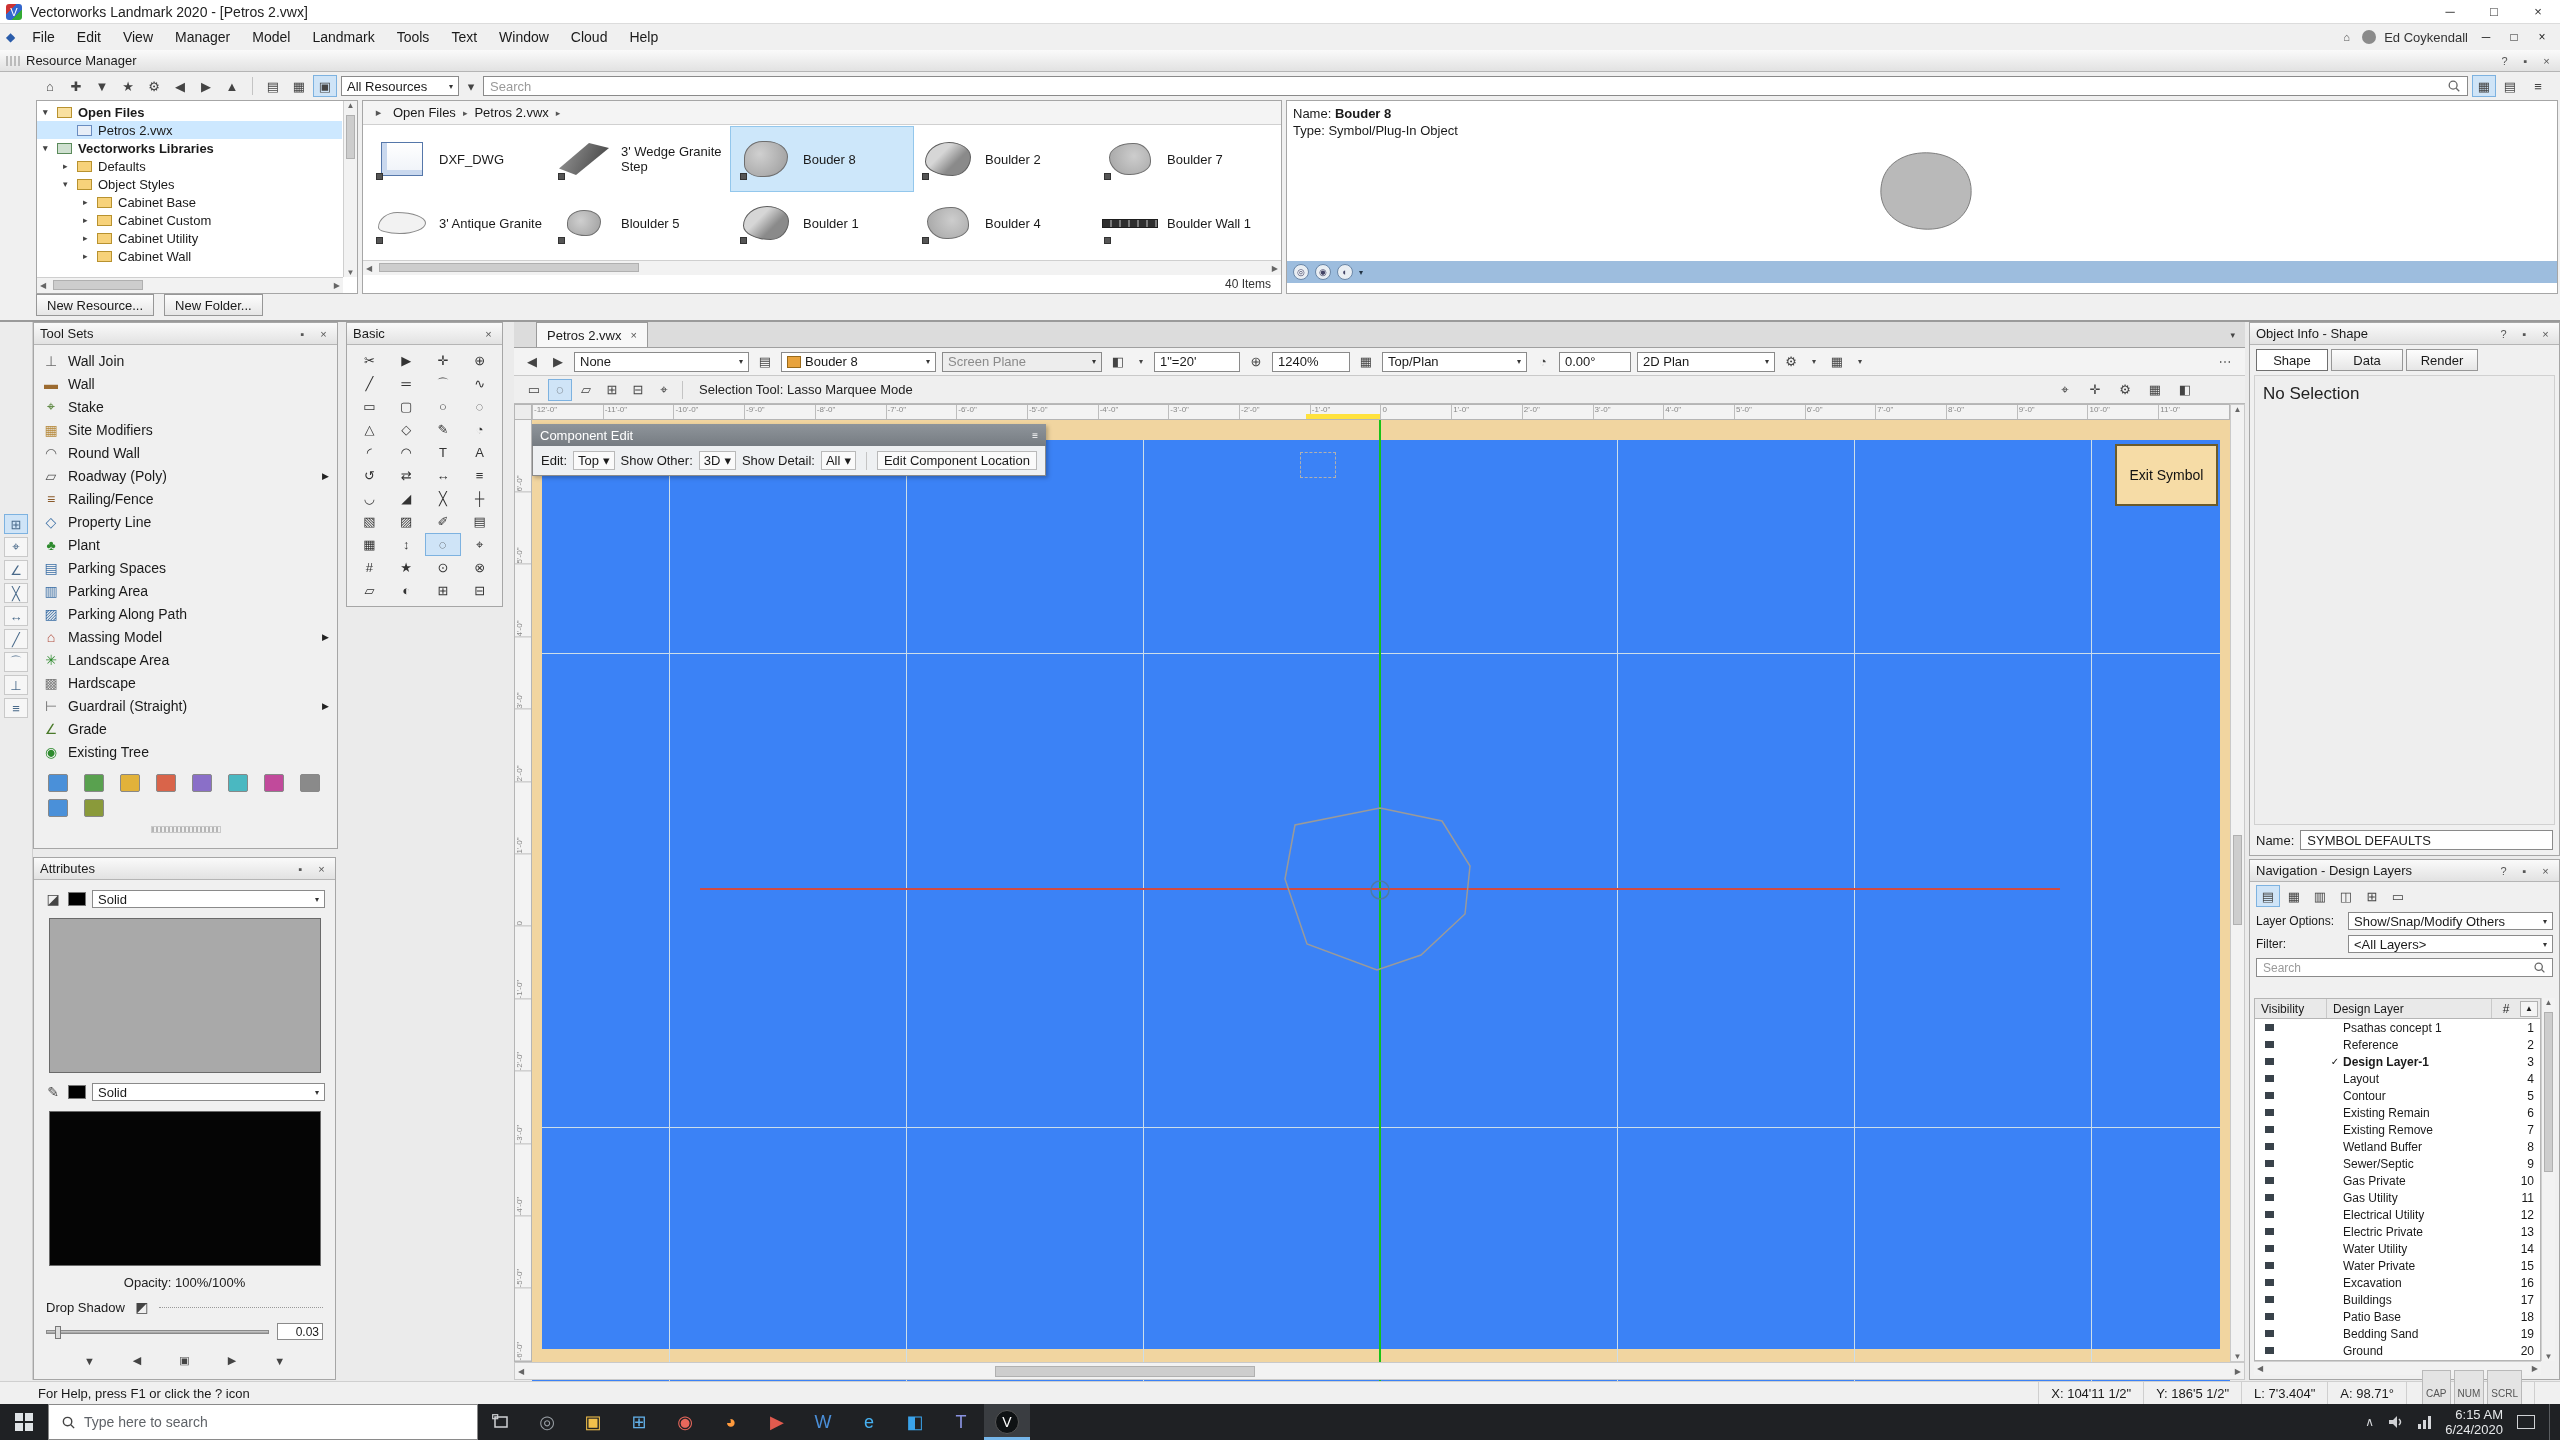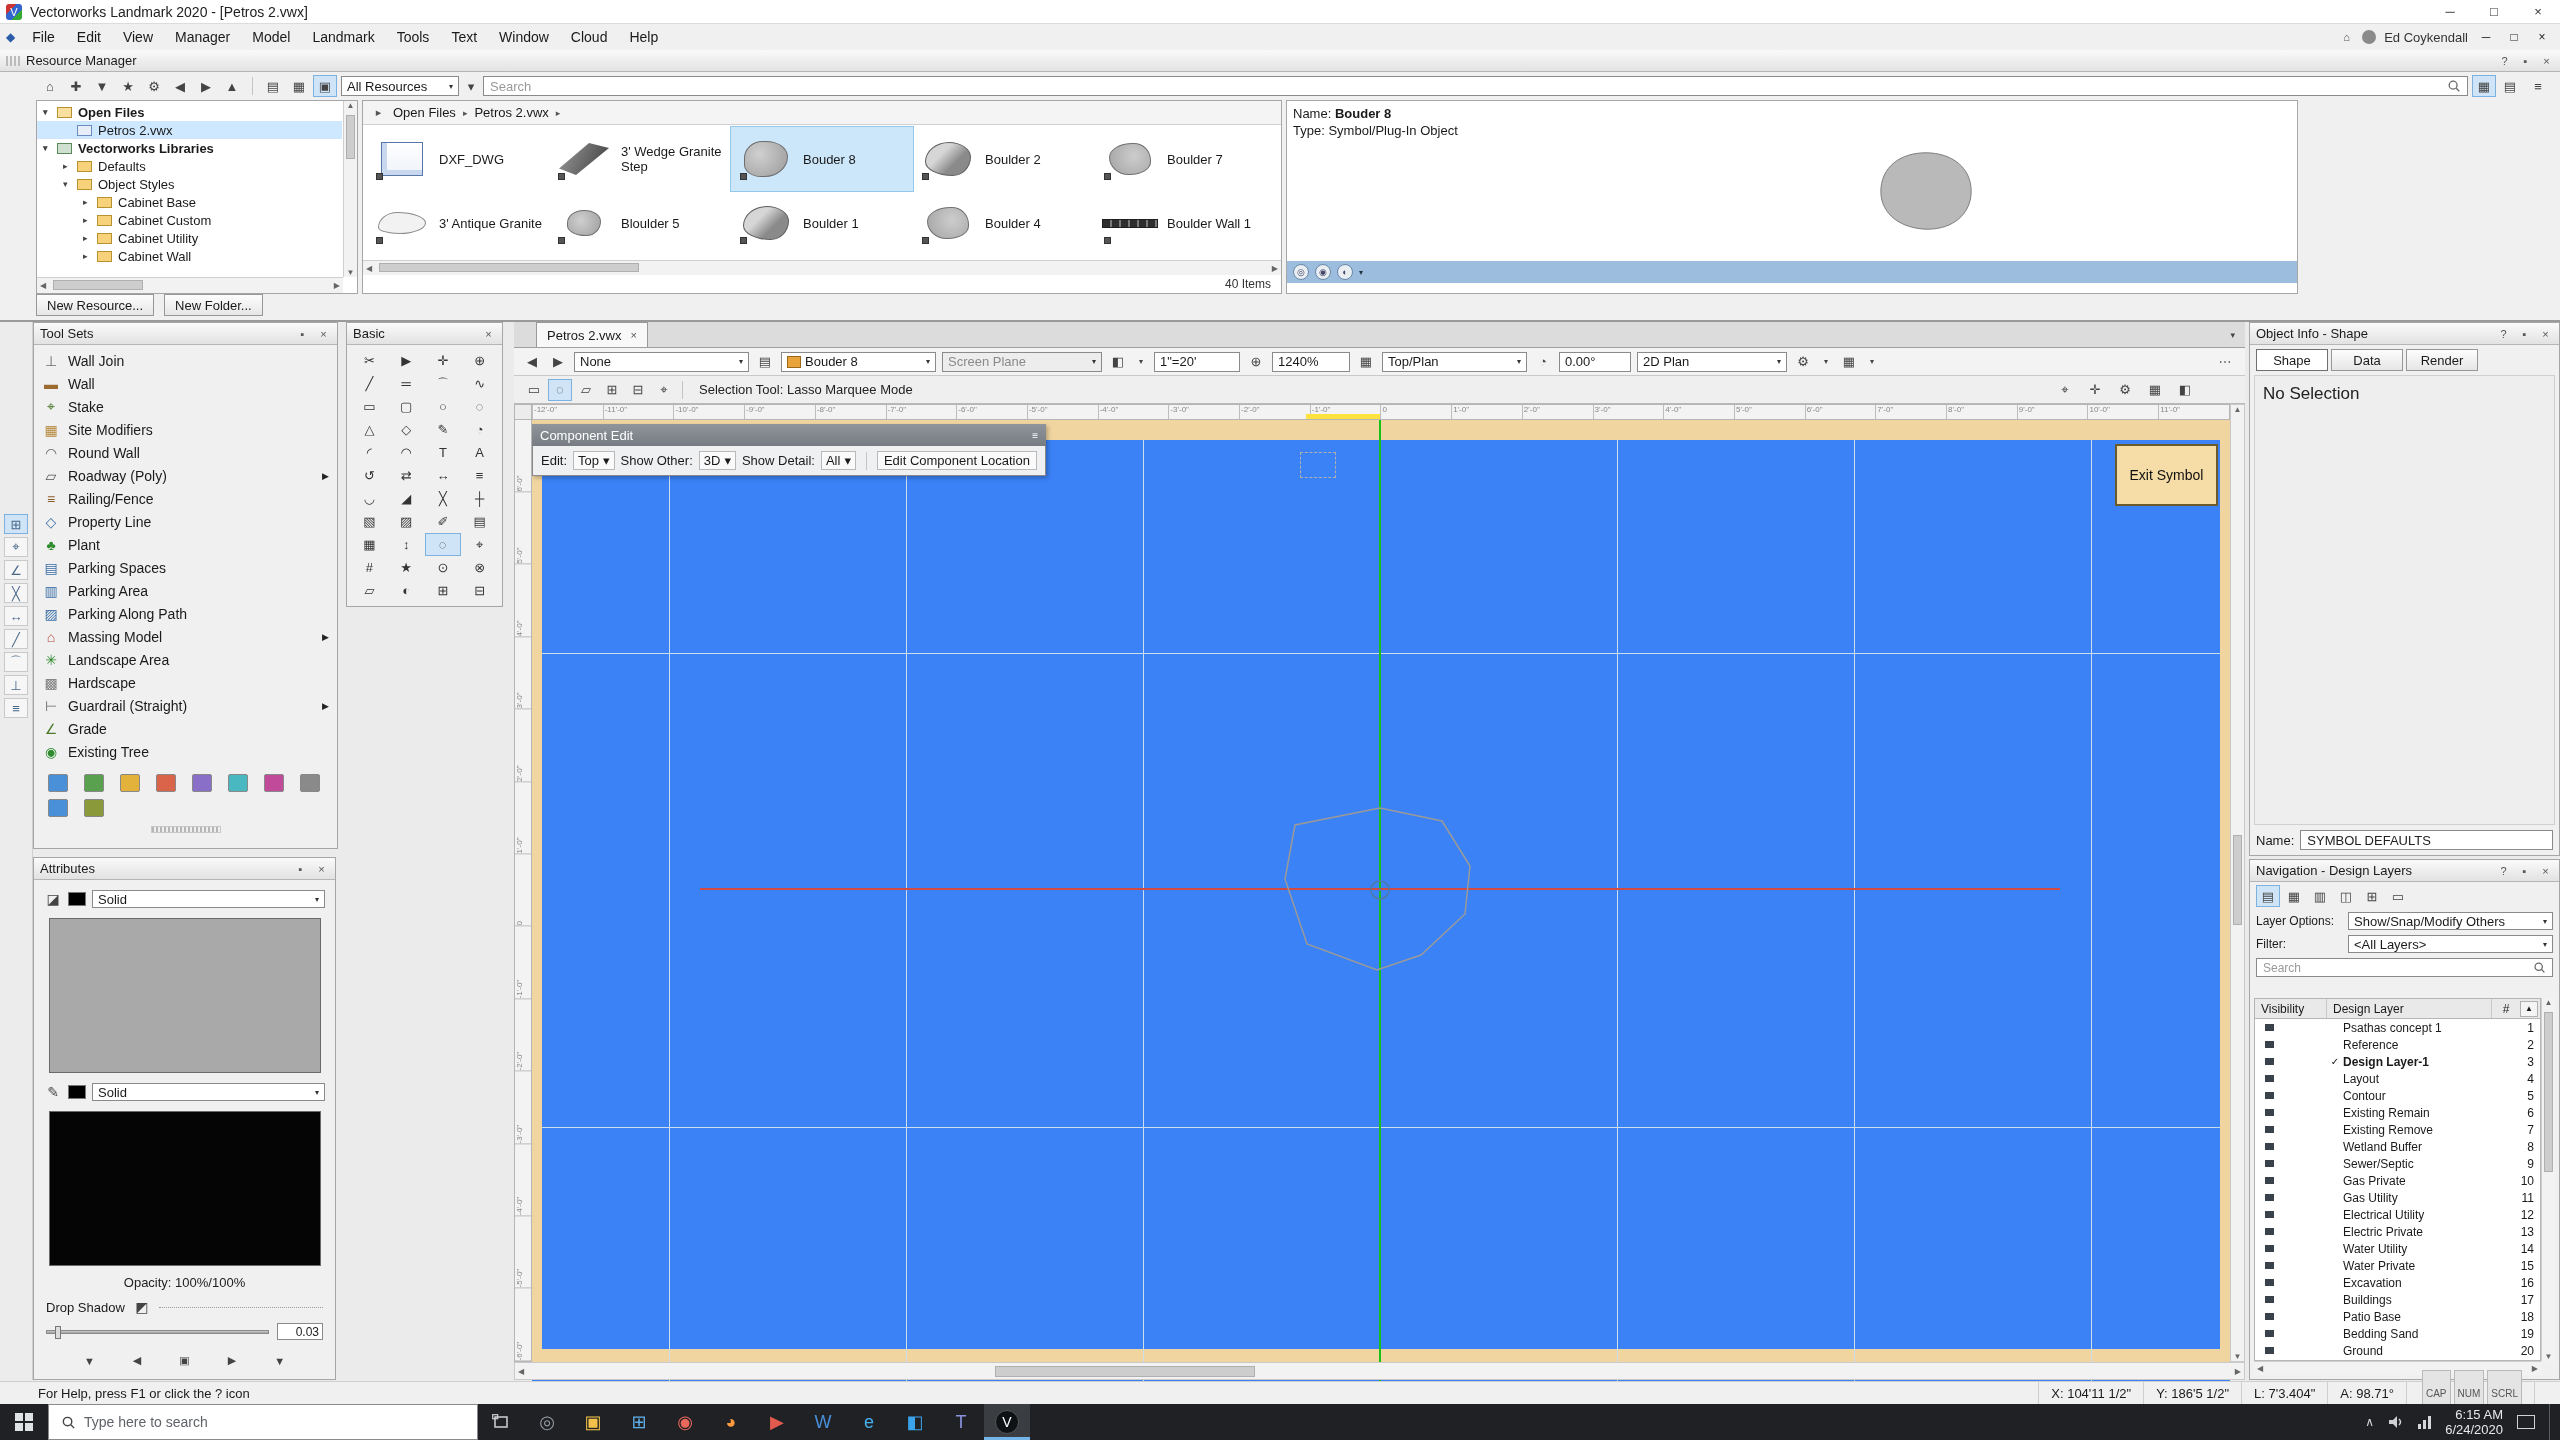--- a/index.html
+++ b/index.html
@@ -65,21 +65,21 @@
 .res[data-kind=dxf] .th-i{width:42px;height:34px;background:linear-gradient(#fff,#eef2f8);border:1px solid #5577aa;box-shadow:inset 5px -5px 0 0 #c9d8ee}
 .res[data-kind=wedge] .th-i{width:50px;height:32px;background:linear-gradient(115deg,#9a9a9a,#3c3c3c);clip-path:polygon(0 80%,60% 0,100% 16%,34% 100%)}
 .res[data-kind=boulder] .th-i{width:44px;height:36px;background:radial-gradient(circle at 35% 35%,#d0d0d0,#9a9a9a);border:1px solid #6e6e6e;border-radius:46% 54% 58% 42%/52% 48% 62% 38%}
 .res[data-kind=boulder2] .th-i{width:46px;height:34px;background:linear-gradient(135deg,#d6d6d6 35%,#8a8a8a 65%);border:1px solid #5e5e5e;border-radius:52% 48% 40% 60%/58% 44% 56% 42%}
 .res[data-kind=boulder3] .th-i{width:42px;height:32px;background:radial-gradient(circle at 60% 40%,#cdcdcd,#a2a2a2);border:1px solid #707070;border-radius:58% 42% 52% 48%/46% 56% 42% 58%}
 .res[data-kind=boulder4] .th-i{width:34px;height:26px;background:radial-gradient(circle at 40% 40%,#cfcfcf,#9e9e9e);border:1px solid #707070;border-radius:50% 50% 44% 56%/52% 46% 58% 42%}
 .res[data-kind=slab] .th-i{width:48px;height:22px;background:#f2f2f2;border:1px solid #8a8a8a;border-radius:40% 60% 55% 45%/70% 50% 50% 30%}
 .res[data-kind=wall] .th-i{width:56px;height:9px;background:repeating-linear-gradient(90deg,#2e2e2e 0 7px,#7a7a7a 7px 9px);border:1px solid #1e1e1e}
 .badge{position:absolute;left:3px;bottom:3px;width:7px;height:7px;background:#555;border:1px solid #333}
 .count{position:absolute;right:10px;bottom:2px;font-size:12px;color:#333}
-#rm-preview{position:absolute;left:1286px;top:50px;width:1012px;height:194px;background:#fff;border:1px solid #a6a6a6}
+#rm-preview{position:absolute;left:1286px;top:50px;width:1272px;height:194px;background:#fff;border:1px solid #a6a6a6}
 .pv-meta{position:absolute;left:6px;top:4px;font-size:13px;line-height:17px}
 .pv-band{position:absolute;left:0;bottom:10px;height:22px;right:0;background:#9dbdde;display:flex;align-items:center;gap:6px;padding:0 6px}
 .pv-circ{width:16px;height:16px;border-radius:50%;background:#e9eef3;border:1px solid #6a87a8;display:flex;align-items:center;justify-content:center;font-size:9px;color:#446}
 #rm-btns{position:absolute;left:36px;bottom:3px;height:24px;display:flex;gap:10px;align-items:center}
 .rmb{height:22px;padding:0 10px;font-size:13px}
 
 #snapstrip{position:absolute;left:0;top:322px;width:33px;height:1058px;background:#ececec;border-right:1px solid #cfcfcf;display:flex;flex-direction:column;align-items:center;padding-top:192px;gap:3px}
 .snapi{width:24px;height:20px;display:flex;align-items:center;justify-content:center;font-size:13px;color:#4a6a8a;border:1px solid #c9c9c9;background:#f6f6f6}
 .snapi[data-state=active]{background:#cfe4f7;border-color:#7db2e0}
 
@@ -754,21 +754,21 @@
   <div class="numbox" style="width:86px">1"=20'</div>
   <span class="tbtn" style="width:20px">⊕</span>
   <div class="numbox" style="width:78px">1240%</div>
   <span class="tbtn" style="width:20px">▦</span>
   <div class="sel" style="width:145px">
     <span class="cv">Top/Plan</span>
     <span class="ca">▾</span>
   </div>
   <span class="tbtn" style="width:20px">◔</span>
   <div class="numbox" style="width:72px">0.00°</div>
-  <div class="sel" style="width:150px">
+  <div class="sel" style="width:138px">
     <span class="cv">2D Plan</span>
     <span class="ca">▾</span>
   </div>
   <span class="tbtn" style="width:20px">⚙</span>
   <span class="tbtn" style="width:14px;font-size:8px">▾</span>
   <span class="tbtn" style="width:20px">▦</span>
   <span class="tbtn" style="width:14px;font-size:8px">▾</span>
   <span class="sp"></span>
   <span class="tbtn">⋯</span>
 </div>

